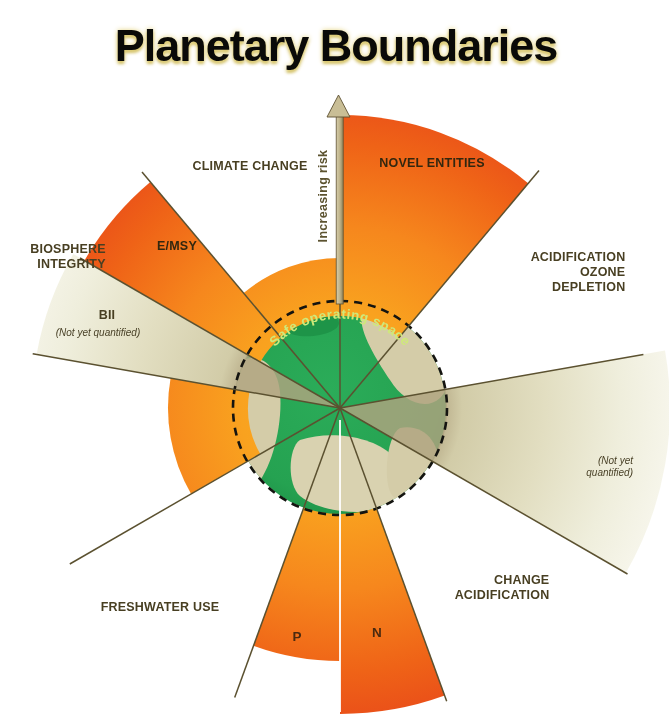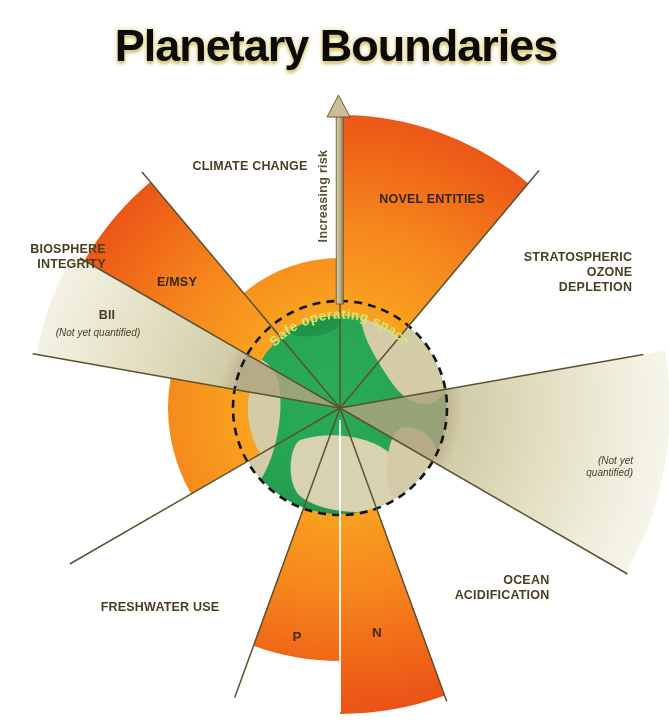--- a/index.html
+++ b/index.html
@@ -1,21 +1,21 @@
 <!DOCTYPE html>
 <html><head>
 <meta charset="utf-8">
 <style>
   html,body{margin:0;padding:0;background:#ffffff;}
   #stage{position:relative;width:669px;height:723px;background:#ffffff;overflow:hidden;
          font-family:"Liberation Sans", sans-serif;}
   #diagram-svg{position:absolute;left:0;top:0;}
   .lbl{position:absolute;transform:translate(-50%,-50%);font-size:12.5px;font-weight:700;
        color:#483F22;text-align:right;white-space:pre-line;line-height:1.2;letter-spacing:.2px;}
-  .lbl.on-orange{color:#33270F;margin-top:36px;}
+  .lbl.on-orange{color:#33270F;}
   .lbl.small-note{font-weight:400;font-style:italic;font-size:10px;color:#4A4228;letter-spacing:0;}
   .lbl.pn{font-size:13.5px;color:#4A2A10;}
   #title{position:absolute;left:336px;top:46px;transform:translate(-50%,-50%);
          font-size:45px;font-weight:700;color:#0a0a08;letter-spacing:-1px;white-space:nowrap;
          text-shadow:0 0 5px rgba(228,210,120,.95), 0 3px 3px rgba(205,185,85,.85);}
   #risk-label{position:absolute;left:323px;top:196px;
               transform:translate(-50%,-50%) rotate(-90deg);font-size:12.5px;font-weight:700;
               color:#5C5330;white-space:nowrap;letter-spacing:.3px;}
 </style>
 </head>
@@ -113,26 +113,26 @@
       <textPath href="#safeArc" startOffset="50%" text-anchor="middle">Safe operating space</textPath>
     </text>
   </svg>
 
   <div id="title">Planetary Boundaries</div>
 
   <div id="risk-label">Increasing risk</div>
 
   <div class="lbl" style="left:250px;top:166px;">CLIMATE CHANGE</div>
   <div class="lbl on-orange" style="left:432px;top:163px;">NOVEL ENTITIES</div>
-  <div class="lbl" style="left:578px;top:272px;">STRATOSPHERIC OZONE
+  <div class="lbl" style="left:578px;top:272px;">ACIDIFICATION OZONE
 DEPLETION</div>
   <div class="lbl" style="left:68px;top:257px;">BIOSPHERE
 INTEGRITY</div>
   <div class="lbl on-orange" style="left:155px;top:246px;padding-left:44px;">E/MSY</div>
   <div class="lbl" style="left:107px;top:315px;">BII</div>
   <div class="lbl small-note" style="left:98px;top:333px;">(Not yet quantified)</div>
   <div class="lbl" style="left:160px;top:607px;">FRESHWATER USE</div>
   <div class="lbl small-note" style="left:597px;top:467px;">(Not yet quantified)</div>
-  <div class="lbl" style="left:502px;top:588px;">OCEAN
+  <div class="lbl" style="left:502px;top:588px;">CHANGE
 ACIDIFICATION</div>
   <div class="lbl pn" style="left:297px;top:637px;">P</div>
   <div class="lbl pn" style="left:377px;top:633px;">N</div>
 </div>
 
 </body></html>

